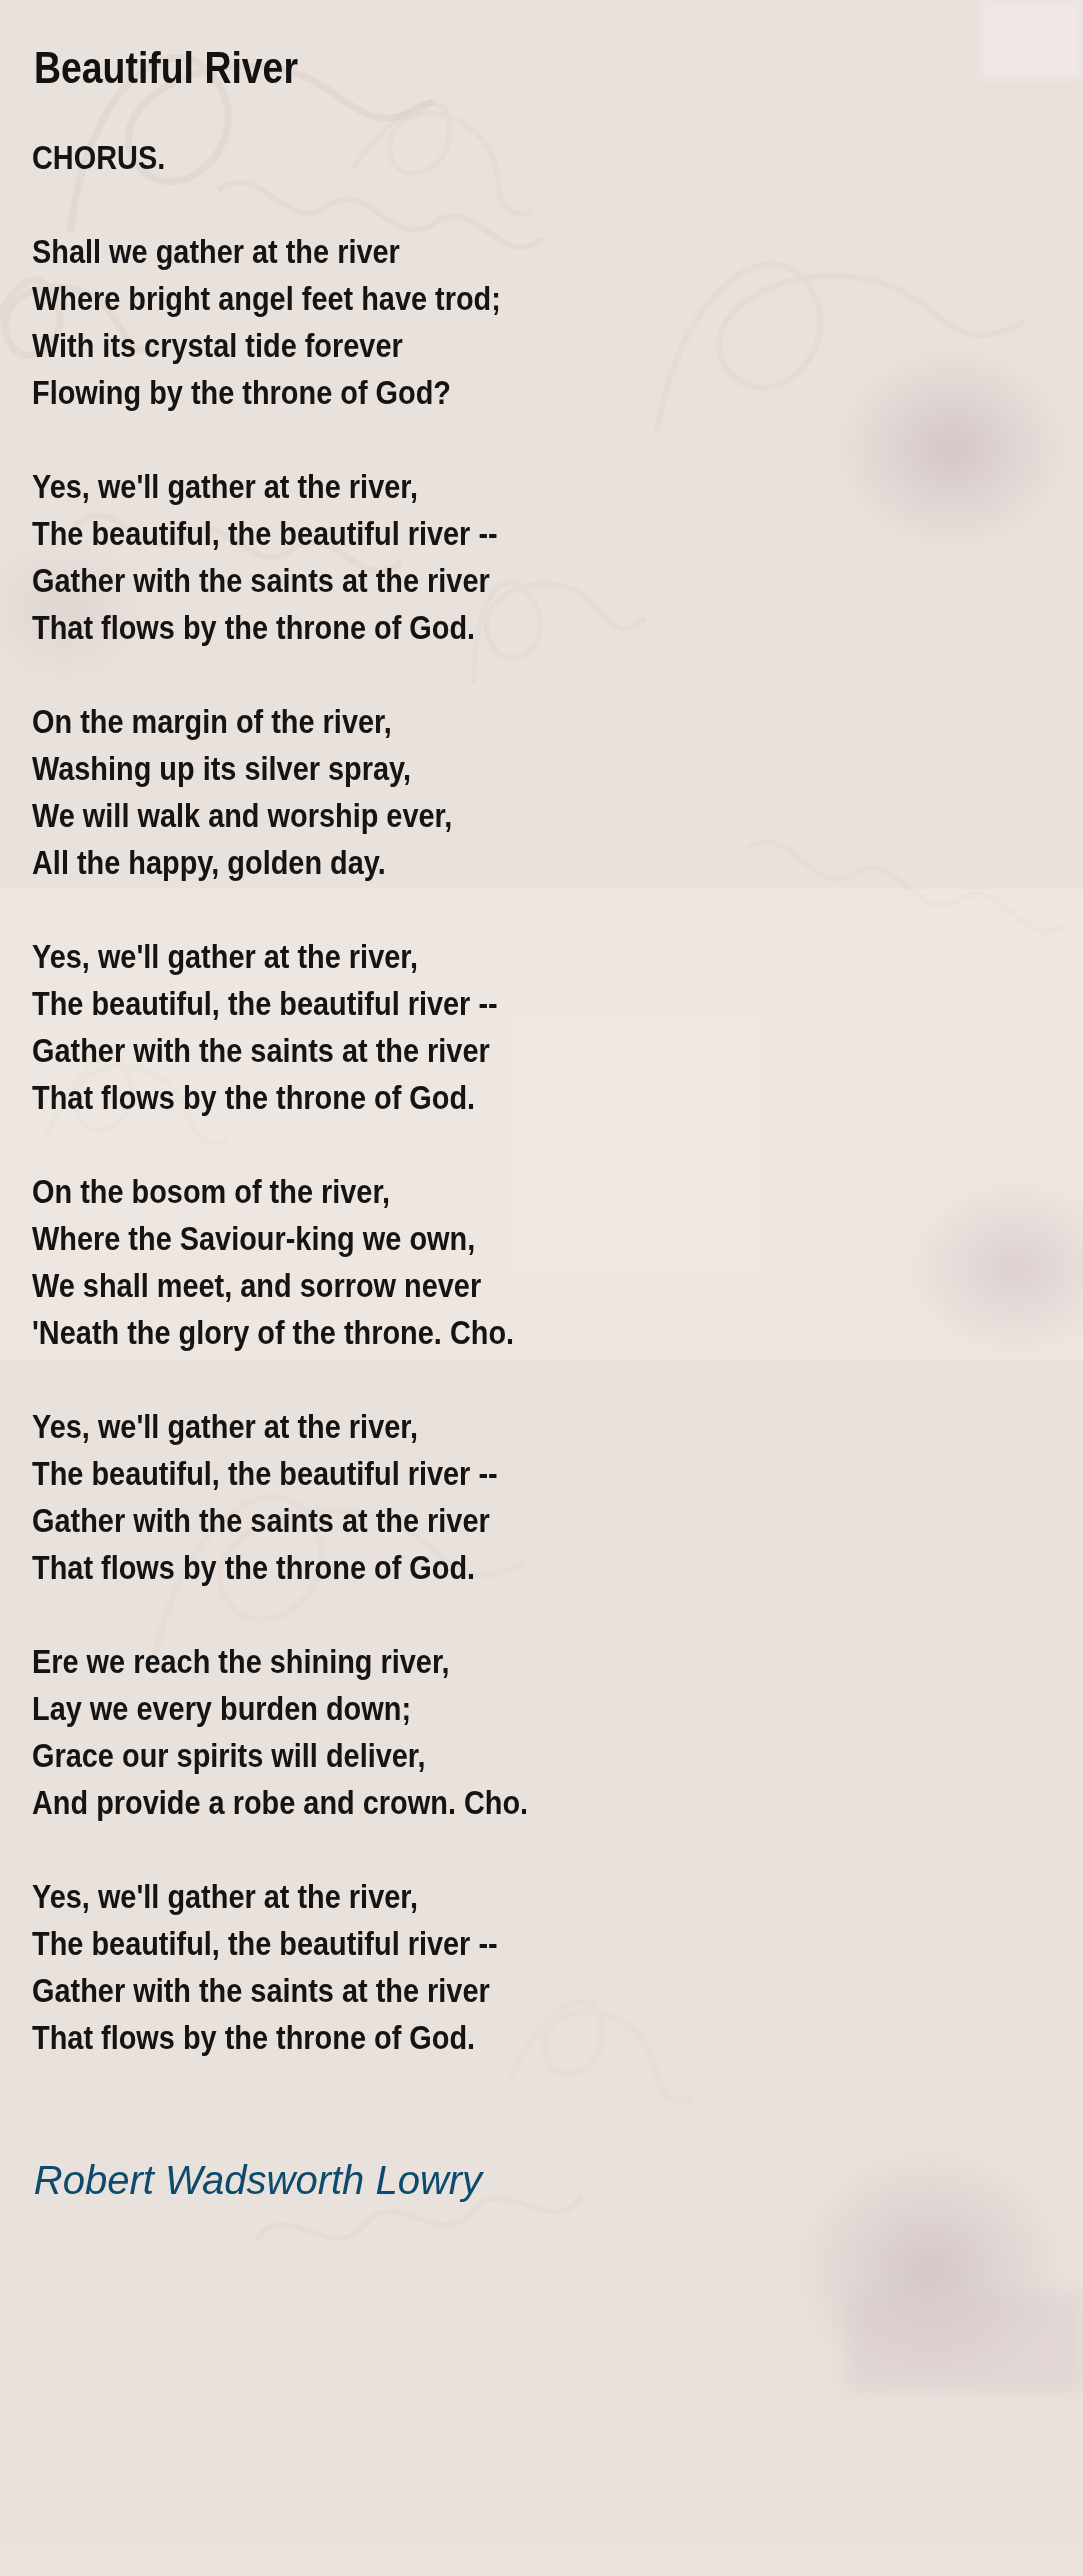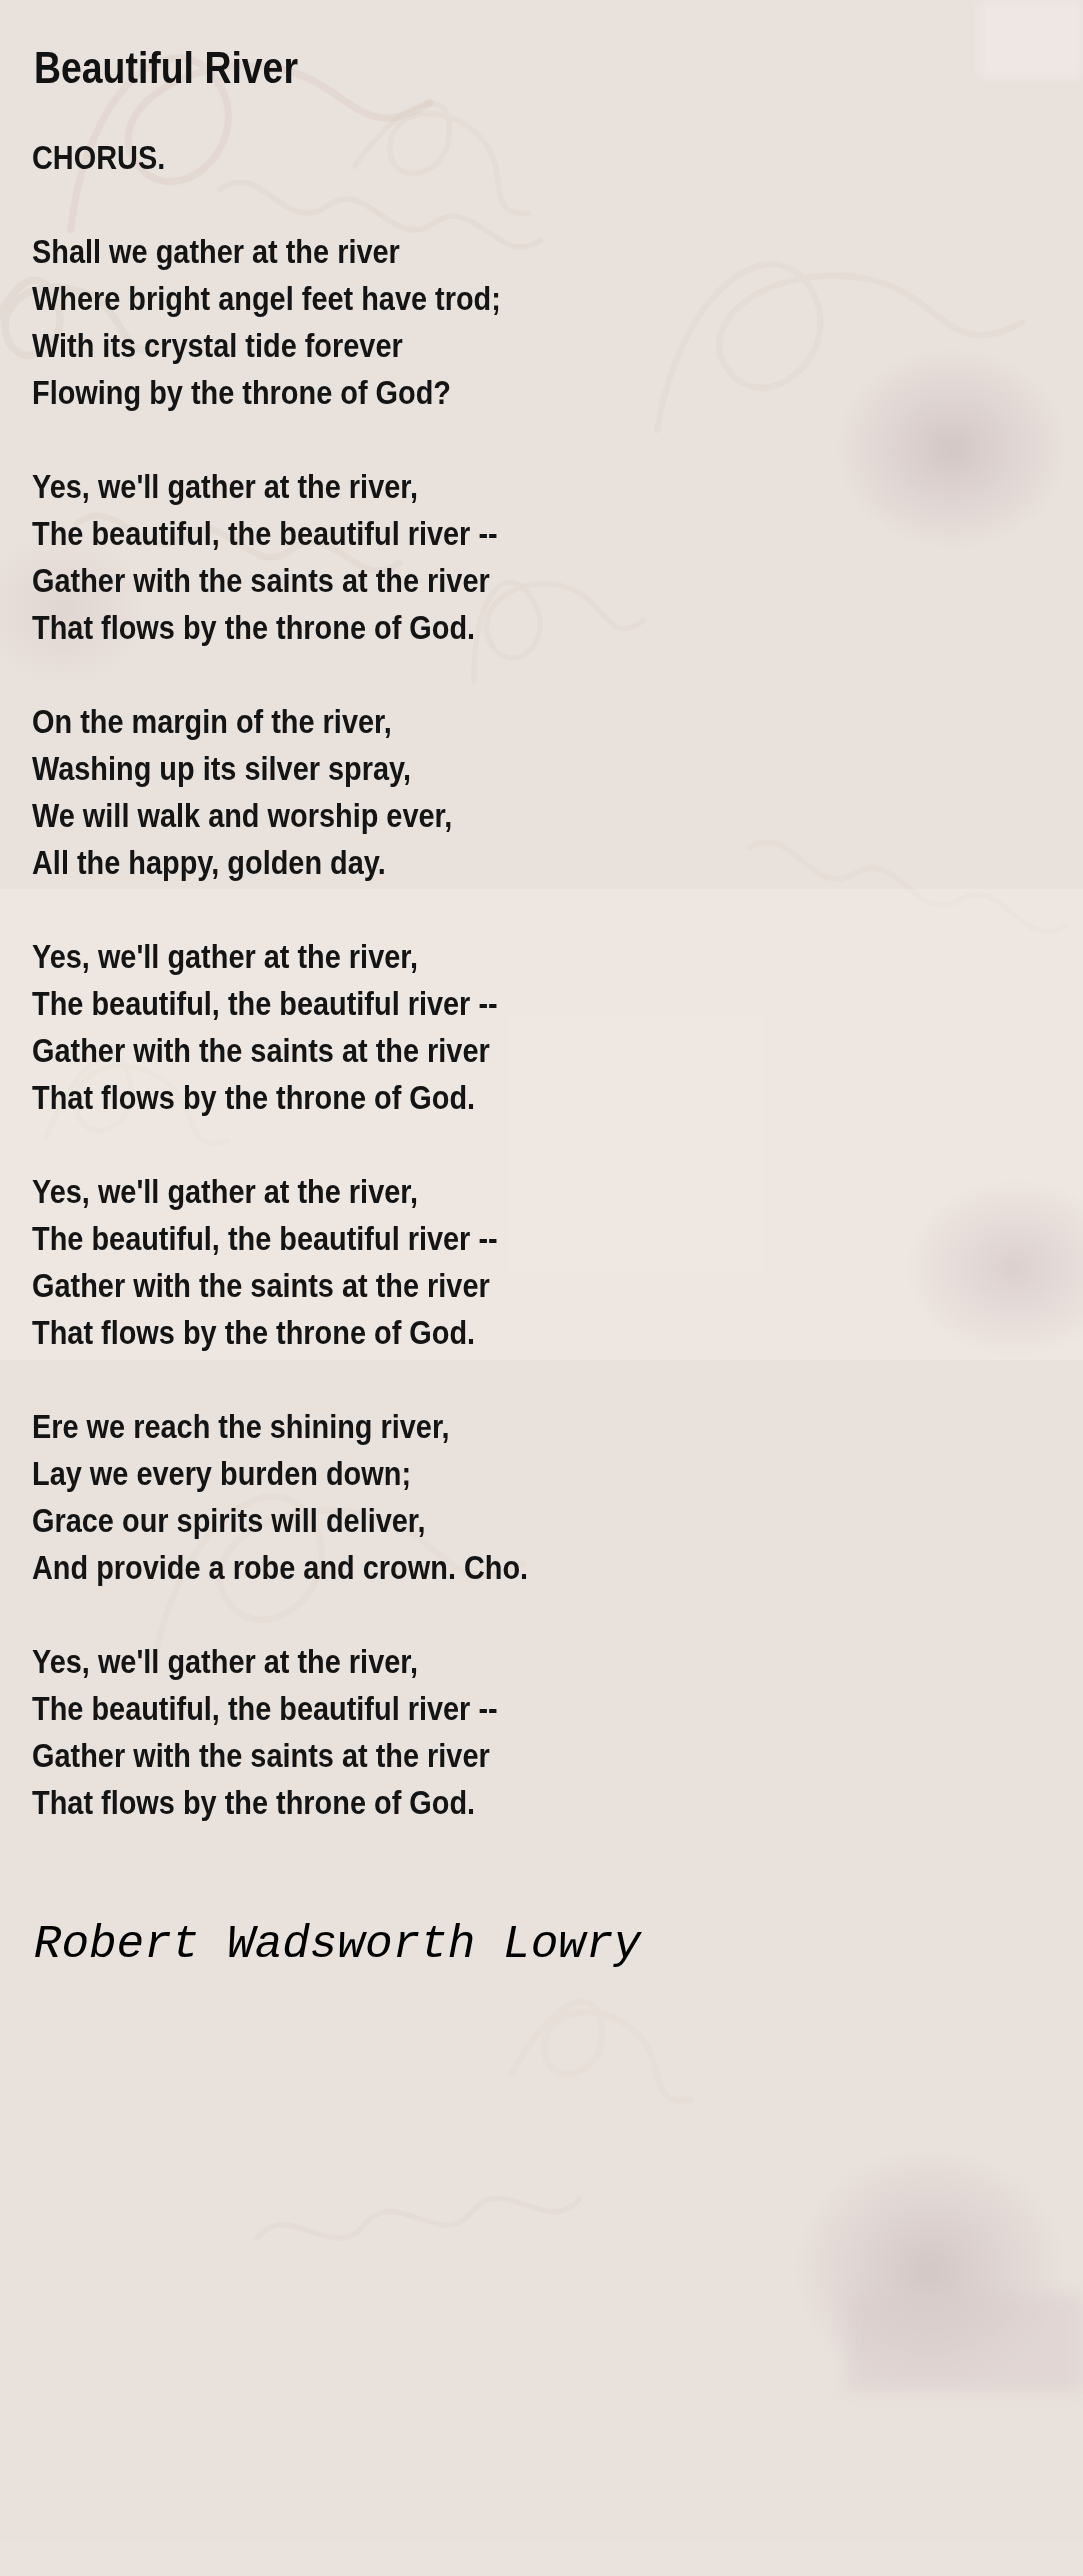--- a/index.html
+++ b/index.html
@@ -49,27 +49,26 @@
     font-size: 34px;
     line-height: 47px;
     font-weight: 700;
     white-space: nowrap;
     transform: scaleX(0.85);
     transform-origin: 0 50%;
     color: #141414;
   }
   p.author {
     margin: 96px 0 0 1.8px;
-    font-size: 46px;
+    font-size: 40px;
     line-height: 47px;
     font-style: italic;
     font-weight: 400;
     white-space: nowrap;
-    color: #000000;
-    font-family: Liberation Mono, monospace;
+    color: #0c4a6e;
   }
 </style>
 </head>
 <body style="background: rgb(233, 225, 220); color: rgb(22, 22, 22);">
 
 <div class="bg-layer">
   <svg width="1083" height="2576" viewBox="0 0 1200 2854" aria-hidden="true">
     <g fill="none" stroke="#cfc0b3" stroke-linecap="round">
       <path stroke-opacity="0.22" stroke-width="8" transform="translate(30,60) rotate(-14)" d="M0,200 C60,40 180,0 200,90 C215,160 120,210 90,150 C60,90 160,40 260,80 C340,112 330,190 420,160"></path>
       <path stroke-opacity="0.18" stroke-width="6" transform="translate(250,170) rotate(9)" d="M0,40 C40,0 80,80 120,40 C160,0 200,80 240,40 C280,0 320,80 360,40"></path>
@@ -119,20 +118,26 @@
         <span class="line">We will walk and worship ever,</span>
         <span class="line">All the happy, golden day.</span>
       </p>
       <p class="block stanza">
         <span class="line">Yes, we'll gather at the river,</span>
         <span class="line">The beautiful, the beautiful river --</span>
         <span class="line">Gather with the saints at the river</span>
         <span class="line">That flows by the throne of God.</span>
       </p>
       <p class="block stanza">
+        <span class="line">On the bosom of the river,</span>
+        <span class="line">Where the Saviour-king we own,</span>
+        <span class="line">We shall meet, and sorrow never</span>
+        <span class="line">'Neath the glory of the throne. Cho.</span>
+      </p>
+      <p class="block stanza">
         <span class="line">Yes, we'll gather at the river,</span>
         <span class="line">The beautiful, the beautiful river --</span>
         <span class="line">Gather with the saints at the river</span>
         <span class="line">That flows by the throne of God.</span>
       </p>
       <p class="block stanza">
         <span class="line">Ere we reach the shining river,</span>
         <span class="line">Lay we every burden down;</span>
         <span class="line">Grace our spirits will deliver,</span>
         <span class="line">And provide a robe and crown. Cho.</span>

